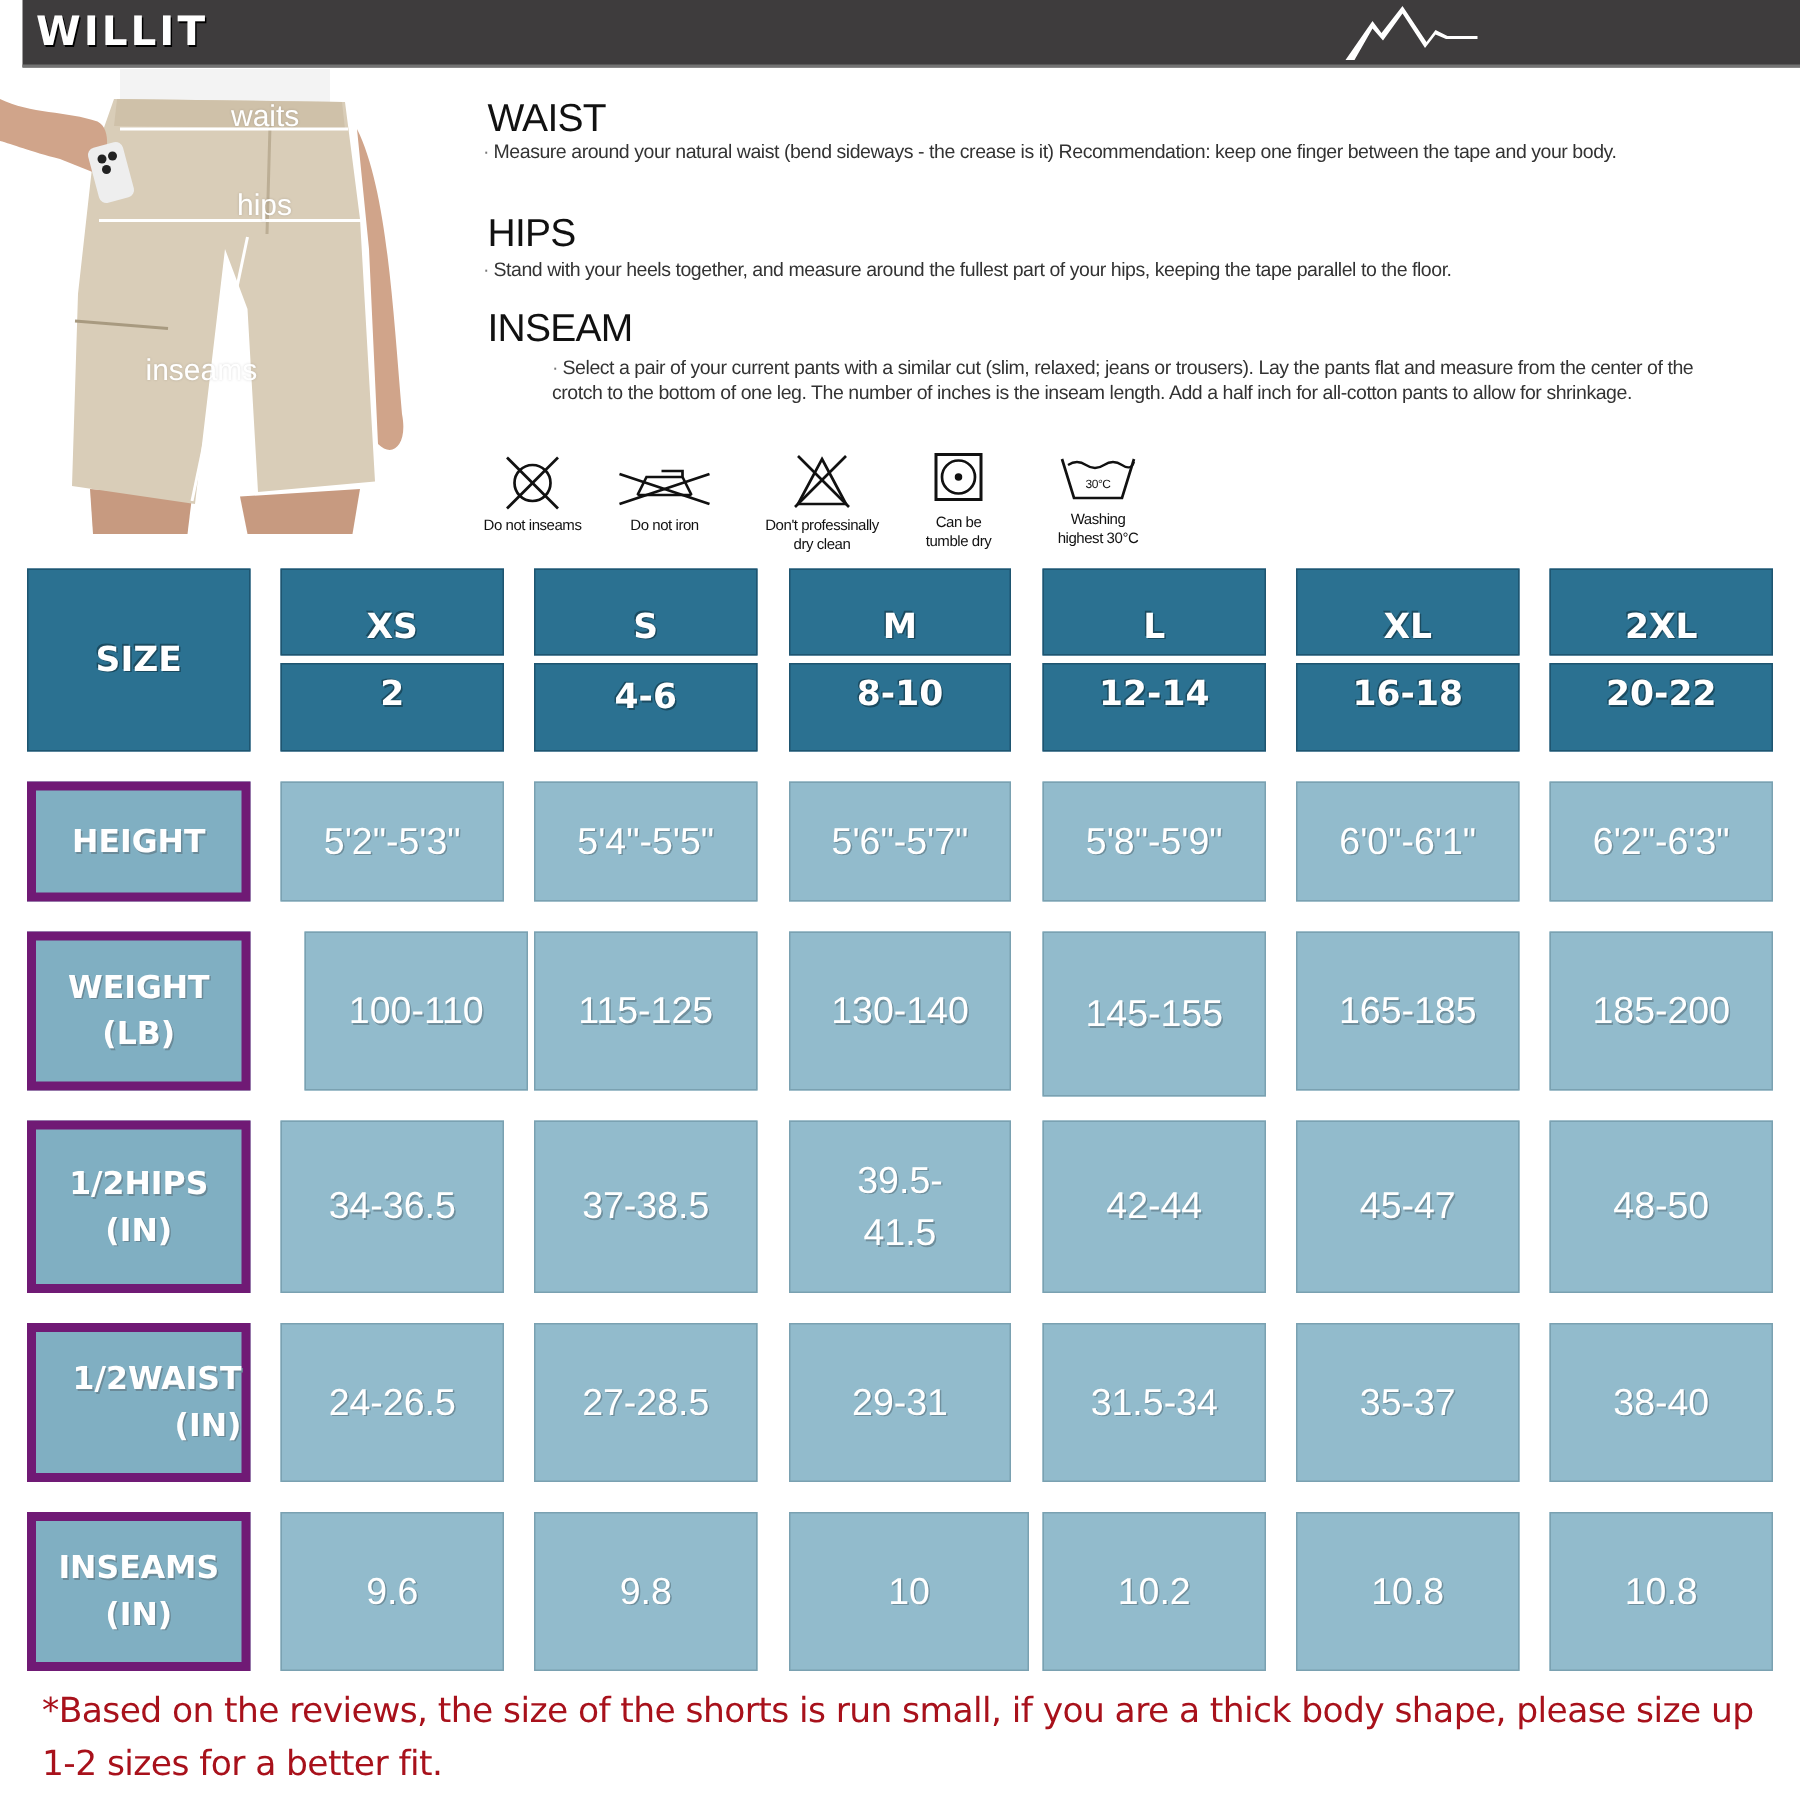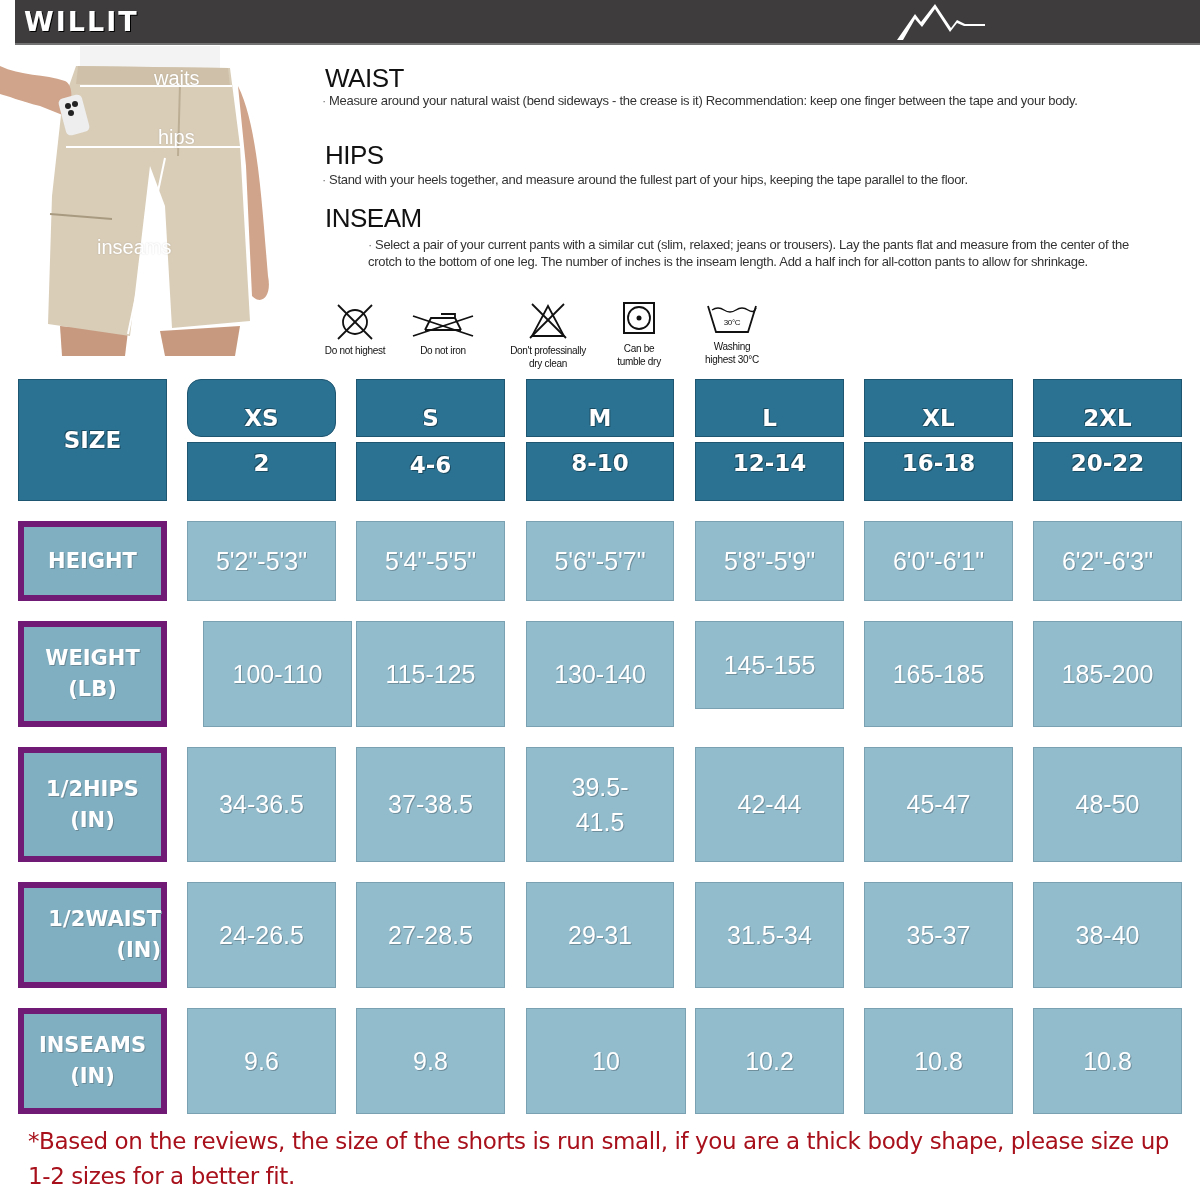--- a/index.html
+++ b/index.html
@@ -86,21 +86,21 @@
 
 <div class="section-title" style="top:203px;">INSEAM</div>
 <div class="section-text" style="top:236px; width:780px;margin-left:46px;"><span class="dot">·</span><span>Select a pair of your current pants with a similar cut (slim, relaxed; jeans or trousers). Lay the pants flat and measure from the center of the crotch to the bottom of one leg. The number of inches is the inseam length. Add a half inch for all-cotton pants to allow for shrinkage.</span></div>
 
 <div class="care" style="left:318px; width:74px;">
   <svg width="40" height="40" viewBox="0 0 40 40">
     <circle cx="20" cy="22" r="12" fill="none" stroke="#111" stroke-width="1.8"></circle>
     <line x1="3" y1="5" x2="37" y2="39" stroke="#111" stroke-width="1.8"></line>
     <line x1="37" y1="5" x2="3" y2="39" stroke="#111" stroke-width="1.8"></line>
   </svg>
-  <div>Do not highest</div>
+  <div>Do not inseams</div>
 </div>
 
 <div class="care" style="left:408px; width:70px;">
   <svg width="64" height="40" viewBox="0 0 64 40">
     <path d="M14,30 L20,18 L44,18 L44,14 L30,14" fill="none" stroke="#111" stroke-width="1.8"></path>
     <line x1="14" y1="30" x2="50" y2="30" stroke="#111" stroke-width="1.8"></line>
     <line x1="50" y1="30" x2="44" y2="18" stroke="#111" stroke-width="1.8"></line>
     <line x1="2" y1="16" x2="62" y2="36" stroke="#111" stroke-width="1.8"></line>
     <line x1="2" y1="36" x2="62" y2="16" stroke="#111" stroke-width="1.8"></line>
   </svg>
@@ -134,21 +134,21 @@
     <text x="26" y="25" text-anchor="middle" font-size="8" font-family="Liberation Sans, sans-serif" fill="#111">30°C</text>
   </svg>
   <div>Washing</div>
   <div>highest 30°C</div>
 </div>
 
 <div>
 
   <div class="cell hdr" style="left:18px; top:379px; width:149px; height:122px;">SIZE</div>
 
-  <div class="cell hdr" style="left:187px; top:379px; width:149px; height:58px; padding-top:20px;border-radius:14px;">XS</div>
+  <div class="cell hdr" style="left:187px; top:379px; width:149px; height:58px; padding-top:20px;">XS</div>
   <div class="cell hdr" style="left:187px; top:442px; width:149px; height:59px; padding-bottom:18px;">2</div>
 
   <div class="cell hdr" style="left:356px; top:379px; width:149px; height:58px; padding-top:20px;">S</div>
   <div class="cell hdr" style="left:356px; top:442px; width:149px; height:59px; padding-bottom:14px;">4-6</div>
 
   <div class="cell hdr" style="left:526px; top:379px; width:148px; height:58px; padding-top:20px;">M</div>
   <div class="cell hdr" style="left:526px; top:442px; width:148px; height:59px; padding-bottom:18px;">8-10</div>
 
   <div class="cell hdr" style="left:695px; top:379px; width:149px; height:58px; padding-top:20px;">L</div>
   <div class="cell hdr" style="left:695px; top:442px; width:149px; height:59px; padding-bottom:18px;">12-14</div>
@@ -187,21 +187,21 @@
   </div>
   <div class="cell val" style="left:187px; top:621px; width:149px; height:106px;margin-left:16px;">
       <span>100-110</span>
     </div>
   <div class="cell val" style="left:356px; top:621px; width:149px; height:106px;">
       <span>115-125</span>
     </div>
   <div class="cell val" style="left:526px; top:621px; width:148px; height:106px;">
       <span>130-140</span>
     </div>
-  <div class="cell val" style="left:695px; top:621px; width:149px; height:88px;">
+  <div class="cell val" style="left:695px; top:621px; width:149px; height:110px;">
       <span>145-155</span>
     </div>
   <div class="cell val" style="left:864px; top:621px; width:149px; height:106px;">
       <span>165-185</span>
     </div>
   <div class="cell val" style="left:1033px; top:621px; width:149px; height:106px;">
       <span>185-200</span>
     </div>
 
   <div class="cell rowlabel" style="left:18px; top:747px; width:149px; height:115px;">

